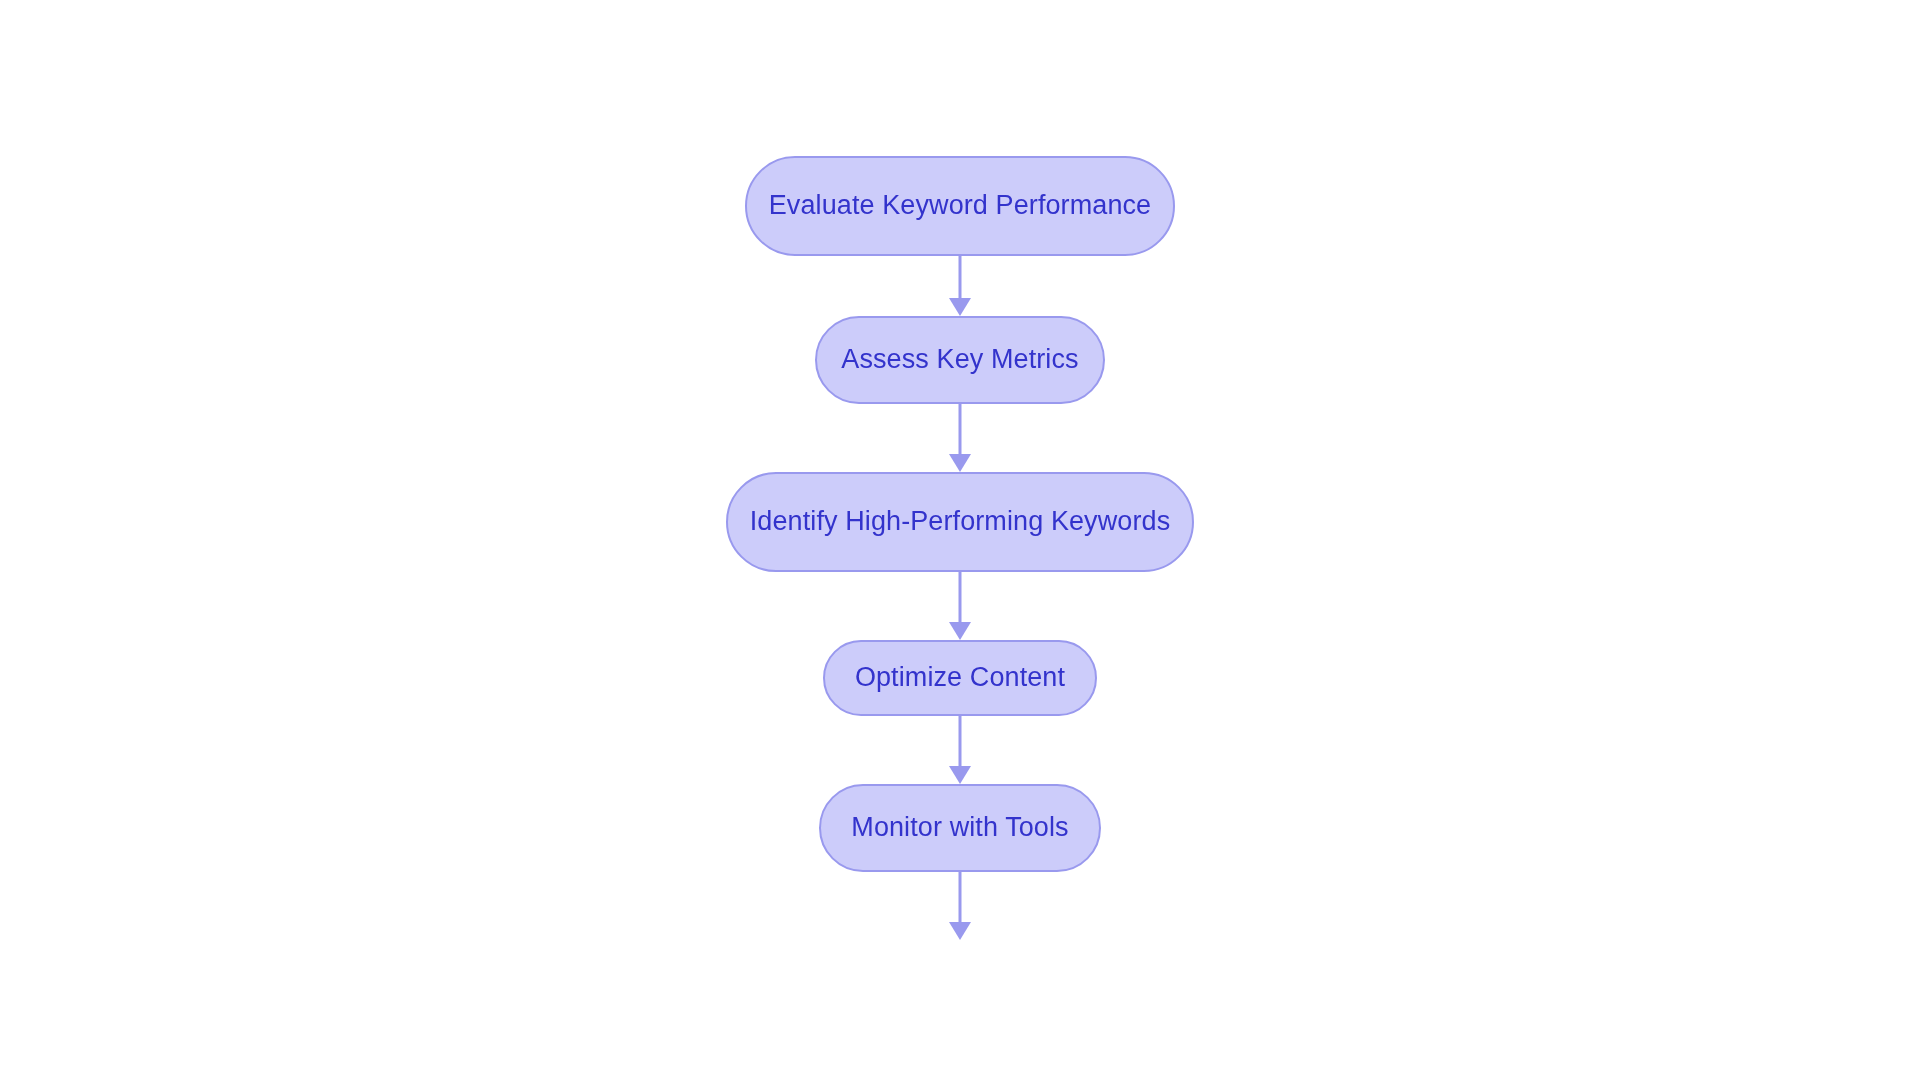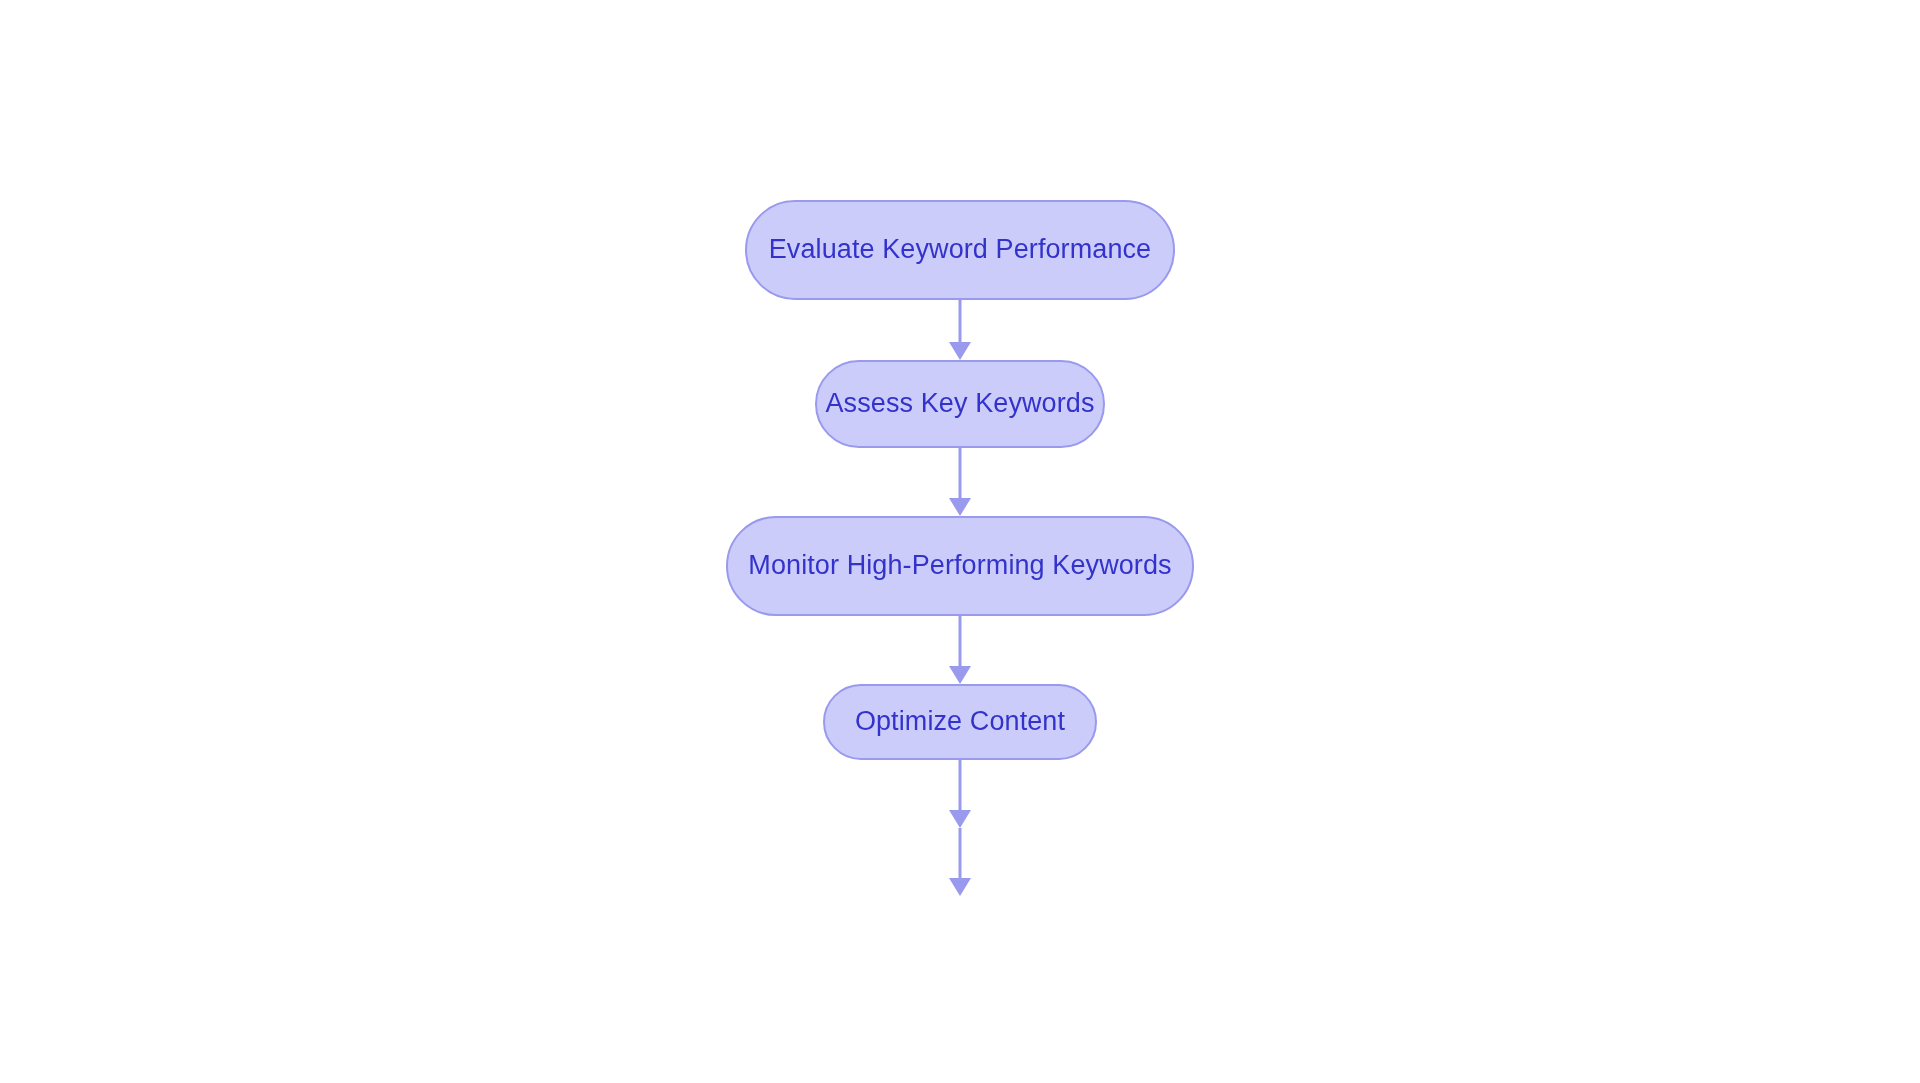--- a/index.html
+++ b/index.html
@@ -121,46 +121,49 @@
     <div class="node n-evaluate">
       <span class="node-label">Evaluate Keyword Performance</span>
     </div>
 
     <div class="connector c1">
       <span class="conn-line"></span>
       <span class="conn-head"></span>
     </div>
 
     <div class="node n-assess">
-      <span class="node-label">Assess Key Keywords</span>
+      <span class="node-label">Assess Key Metrics</span>
     </div>
 
     <div class="connector c2">
       <span class="conn-line"></span>
       <span class="conn-head"></span>
     </div>
 
     <div class="node n-identify">
-      <span class="node-label">Monitor High-Performing Keywords</span>
+      <span class="node-label">Identify High-Performing Keywords</span>
     </div>
 
     <div class="connector c3">
       <span class="conn-line"></span>
       <span class="conn-head"></span>
     </div>
 
     <div class="node n-optimize">
       <span class="node-label">Optimize Content</span>
     </div>
 
     <div class="connector c4">
       <span class="conn-line"></span>
       <span class="conn-head"></span>
     </div>
 
+    <div class="node n-monitor">
+      <span class="node-label">Monitor with Tools</span>
+    </div>
 
     <div class="connector c5">
       <span class="conn-line"></span>
       <span class="conn-head"></span>
     </div>
 
 
   </div>
 </div>
 

